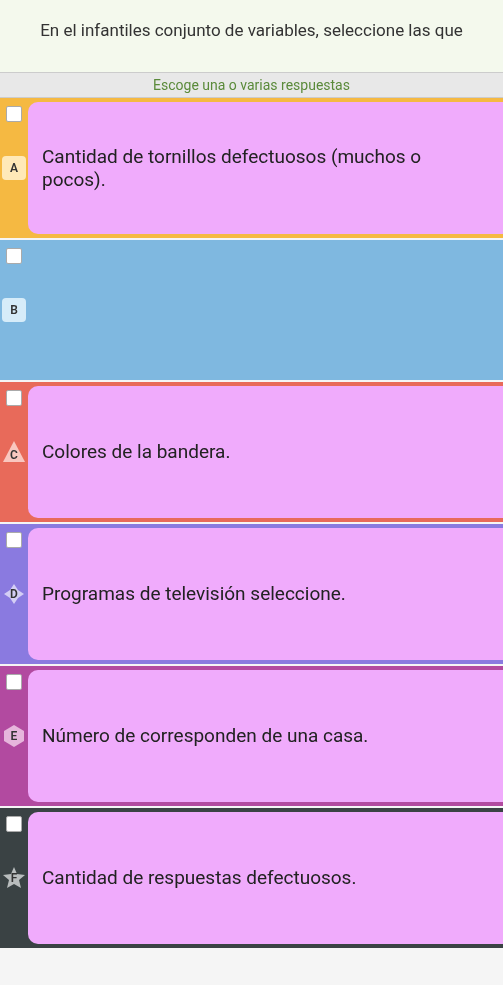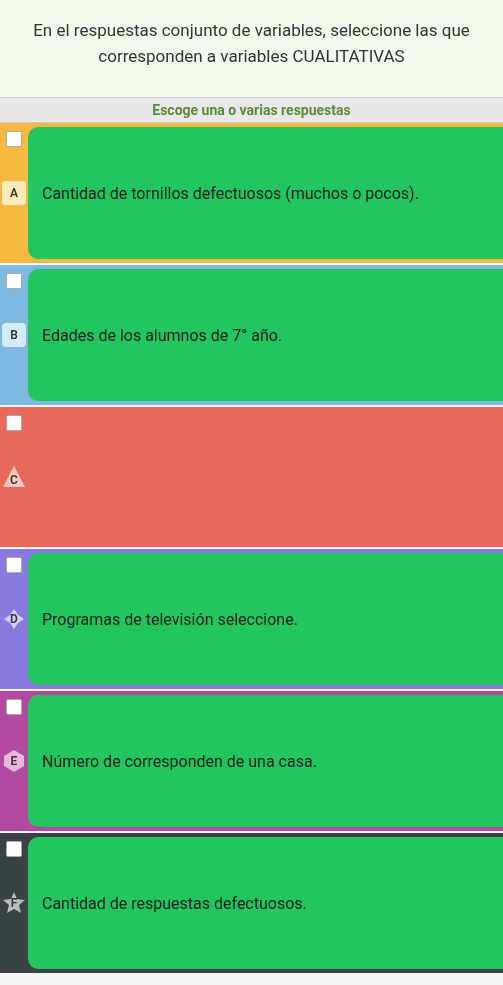--- a/index.html
+++ b/index.html
@@ -14,21 +14,21 @@
     text-align: center;
     color: #333;
     font-size: 17px;
     line-height: 1.5;
   }
   .instruction-bar {
     background: #e8e8e8;
     text-align: center;
     padding: 4px 0;
     color: #5a8a3a;
-    font-weight: 700;
+    font-weight: 400;
     font-size: 14px;
     border-top: 1px solid #ccc;
     border-bottom: 1px solid #ccc;
   }
   .options {
     display: flex;
     flex-direction: column;
   }
   .option {
     display: flex;
@@ -62,27 +62,27 @@
     height: 24px;
     display: flex;
     align-items: center;
     justify-content: center;
     font-size: 12px;
     font-weight: 600;
     color: #333;
   }
   .option-content {
     flex: 1;
-    background: #22c55e;
+    background: #f0abfc;
     border-top-left-radius: 10px;
     border-bottom-left-radius: 10px;
     display: flex;
     align-items: center;
     padding: 0 14px;
-    font-size: 16px;
+    font-size: 19px;
     color: #222;
     margin-top: 4px;
     margin-bottom: 4px;
   }
 
   
   .opt-a .option-sidebar { background: #f5b942; }
   .opt-a { background: #f5b942; }
   .marker-square {
     background: #ffe9b8;
@@ -117,22 +117,21 @@
   }
   .marker-letter {
     position: relative;
     z-index: 2;
   }
 </style>
 </head>
 <body>
 
 <div class="header">
-  <span>En el respuestas conjunto de variables, seleccione las que</span><br>
-  <span>corresponden a variables CUALITATIVAS</span>
+  <span>En el infantiles conjunto de variables, seleccione las que</span><br>
 </div>
 
 <div class="instruction-bar">
   <span>Escoge una o varias respuestas</span>
 </div>
 
 <div class="options">
 
   <div class="option opt-a">
     <div class="option-sidebar">
@@ -146,35 +145,35 @@
     </div>
   </div>
 
   <div class="option opt-b">
     <div class="option-sidebar">
       <div class="option-checkbox"></div>
       <div class="option-marker marker-square">
         <span class="marker-letter">B</span>
       </div>
     </div>
-    <div class="option-content">
-      <span>Edades de los alumnos de 7° año.</span>
-    </div>
   </div>
 
   <div class="option opt-c">
     <div class="option-sidebar">
       <div class="option-checkbox"></div>
       <div class="option-marker">
         <svg class="marker-svg" viewBox="0 0 24 24">
             <polygon points="12,1 23,22 1,22" fill="#f9c7bf"></polygon>
           </svg>
         <span class="marker-letter" style="margin-top:6px">C</span>
       </div>
     </div>
+    <div class="option-content">
+      <span>Colores de la bandera.</span>
+    </div>
   </div>
 
   <div class="option opt-d">
     <div class="option-sidebar">
       <div class="option-checkbox"></div>
       <div class="option-marker">
         <svg class="marker-svg" viewBox="0 0 24 24">
             <path d="M12 2 L16 8 L22 12 L16 16 L12 22 L8 16 L2 12 L8 8 Z" fill="#d4cef5"></path>
           </svg>
         <span class="marker-letter">D</span>

